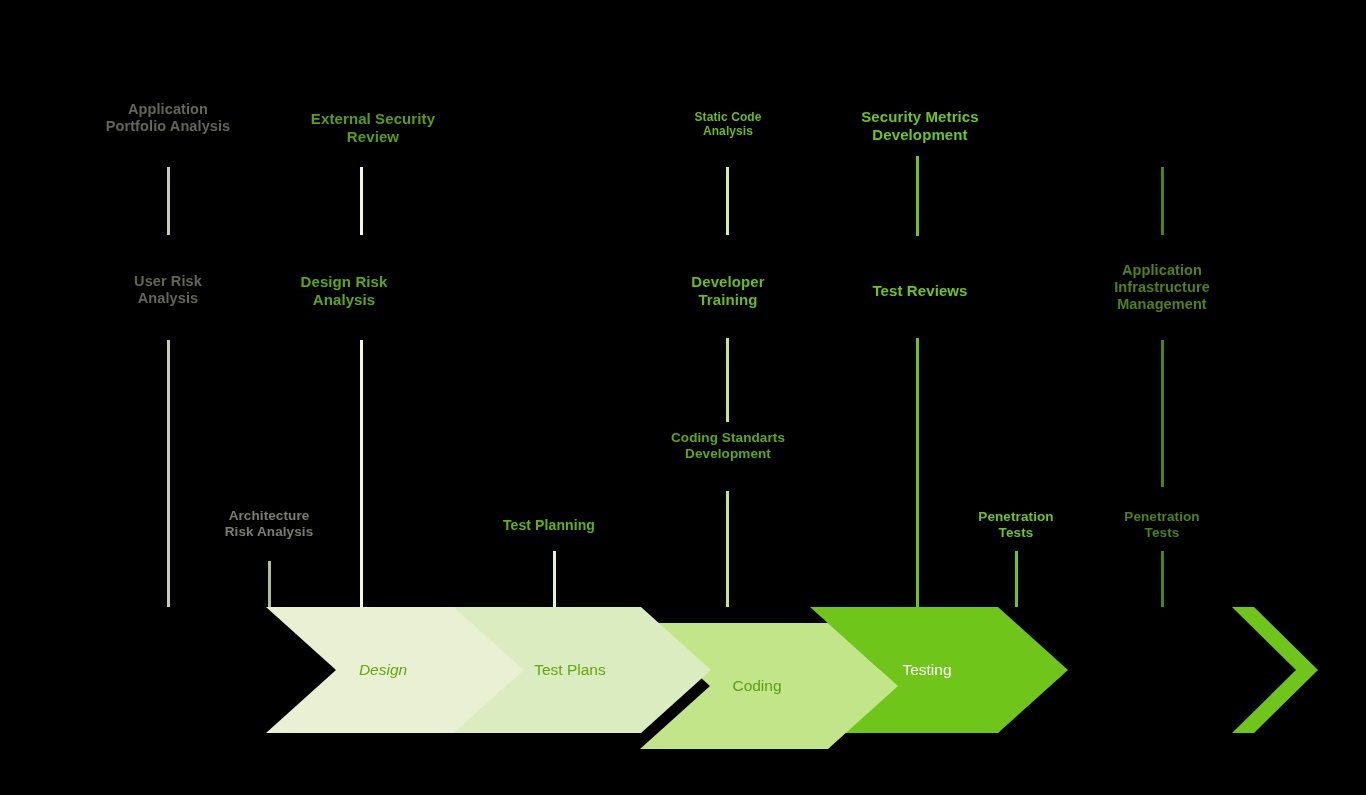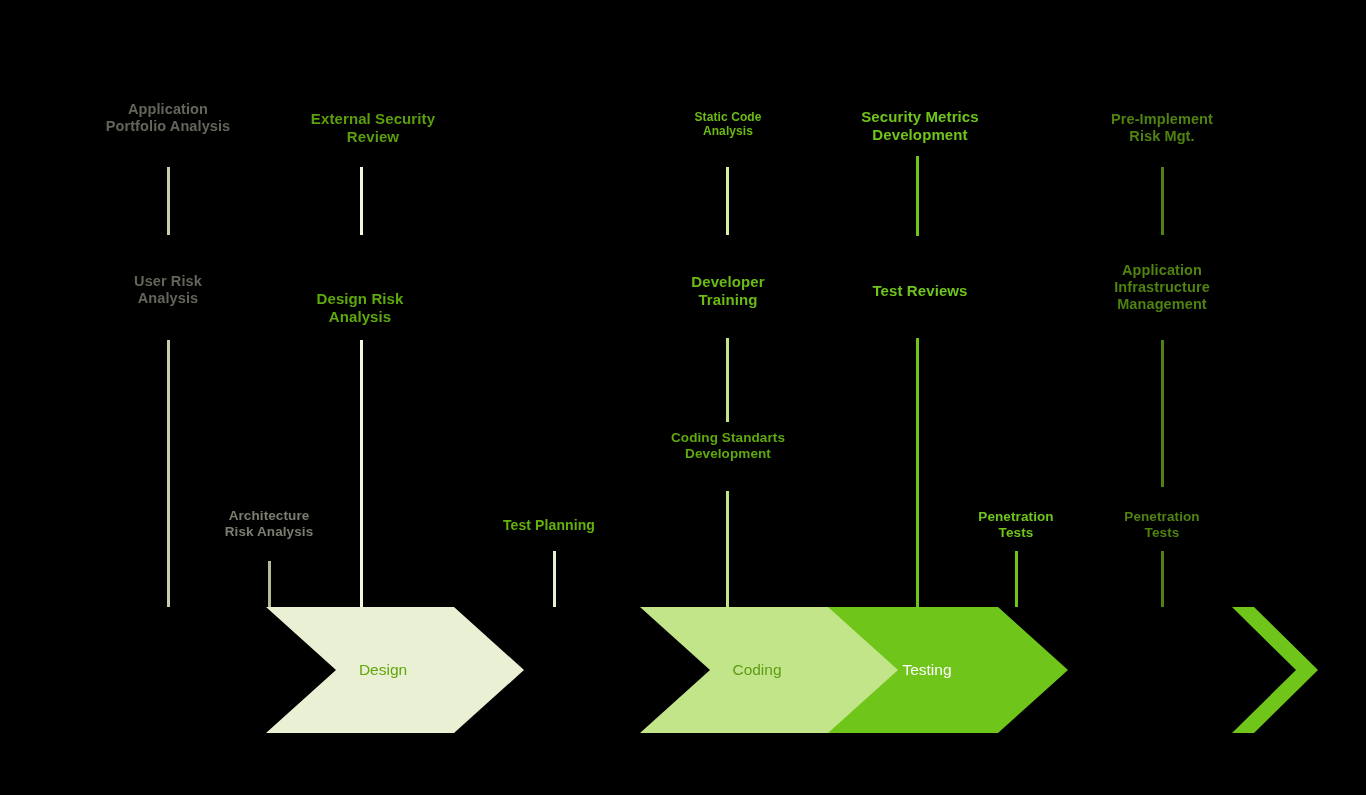--- a/index.html
+++ b/index.html
@@ -73,63 +73,65 @@
 
   <div class="act-label" style="left:168px; top:101px; width:260px; font-size:14.5px; color:#63655a;">Application
 Portfolio Analysis</div>
   <div class="act-label" style="left:168px; top:273px; width:230px; font-size:14.5px; color:#63655a;">User Risk
 Analysis</div>
   <div class="act-label" style="left:373px; top:110px; width:250px; font-size:15px; color:#5b9e0d;">External Security
 Review</div>
 
   <div class="act-label" style="left:269px; top:508px; width:210px; font-size:13.5px; color:#7b7d6f;">Architecture
 Risk Analysis</div>
-  <div class="act-label" style="left:360px; top:273px; width:230px; font-size:15px; color:#5ea80a;margin-top:17px;">Design Risk
+  <div class="act-label" style="left:344px; top:273px; width:230px; font-size:15px; color:#5ea80a;">Design Risk
 Analysis</div>
 
   <div class="act-label" style="left:549px; top:517px; width:220px; font-size:14px; color:#65b10b;">Test Planning</div>
 
   <div class="act-label" style="left:728px; top:110px; width:230px; font-size:12px; color:#6cba14;">Static Code
 Analysis</div>
   <div class="act-label" style="left:728px; top:273px; width:230px; font-size:15px; color:#6cba14;">Developer
 Training</div>
   <div class="act-label" style="left:728px; top:430px; width:250px; font-size:13.5px; color:#5fa80d;">Coding Standarts
 Development</div>
 
   <div class="act-label" style="left:920px; top:108px; width:250px; font-size:15px; color:#6fc51a;">Security Metrics
 Development</div>
   <div class="act-label" style="left:920px; top:282px; width:230px; font-size:15px; color:#6fc51a;">Test Reviews</div>
   <div class="act-label" style="left:1016px; top:509px; width:200px; font-size:13.5px; color:#6fc51a;">Penetration
 Tests</div>
 
-  <div class="act-label" style="left:1162px; top:111px; width:230px; font-size:14.5px; color:#4f8210;">Pre-Implement
-Risk Mgt.</div>
   <div class="act-label" style="left:1162px; top:262px; width:230px; font-size:14.5px; color:#4f8210;">Application
 Infrastructure
 Management</div>
   <div class="act-label" style="left:1162px; top:509px; width:200px; font-size:13.5px; color:#4f8210;">Penetration
 Tests</div>
 
   <div id="ribbon">
 
 
     <div class="chev" style="left:810px; width:258px; background:#6fc51a;
                 clip-path: polygon(0 0, 188px 0, 258px 50%, 188px 100%, 0 100%, 70px 50%);">
       <div class="chev-txt" style="color:#ffffff; left:-12px;">Testing</div>
     </div>
 
     <div class="chev" style="left:640px; width:258px; background:#c3e58a;
-                clip-path: polygon(0 0, 188px 0, 258px 50%, 188px 100%, 0 100%, 70px 50%);">
+                clip-path: polygon(0 0, 188px 0, 258px 50%, 188px 100%, 0 100%, 70px 50%); margin-top: 16px;">
       <div class="chev-txt" style="color:#5d9d14; left:-12px;">Coding</div>
     </div>
 
+    <div class="chev" style="left:453px; width:258px; background:#dbecc0;
+                clip-path: polygon(0 0, 188px 0, 258px 50%, 188px 100%, 0 100%, 70px 50%);">
+      <div class="chev-txt" style="color:#63a70a; left:-12px;">Test Plans</div>
+    </div>
 
     <div class="chev" style="left:266px; width:258px; background:#e9f0d4;
                 clip-path: polygon(0 0, 188px 0, 258px 50%, 188px 100%, 0 100%, 70px 50%);">
-      <div class="chev-txt" style="color:#63a70a; left:-12px;">Design</div>
+      <div class="chev-txt" style="color:#63a70a; left:-12px;font-style:italic;">Design</div>
     </div>
 
 
     <div class="cap-arrow" style="left:1232px; width:86px;">
       <svg width="86" height="126" viewBox="0 0 86 126" xmlns="http://www.w3.org/2000/svg">
         <polygon points="0,0 22,0 86,63 22,126 0,126 64,63" fill="#6fc51a"></polygon>
       </svg>
     </div>
 
   </div>

